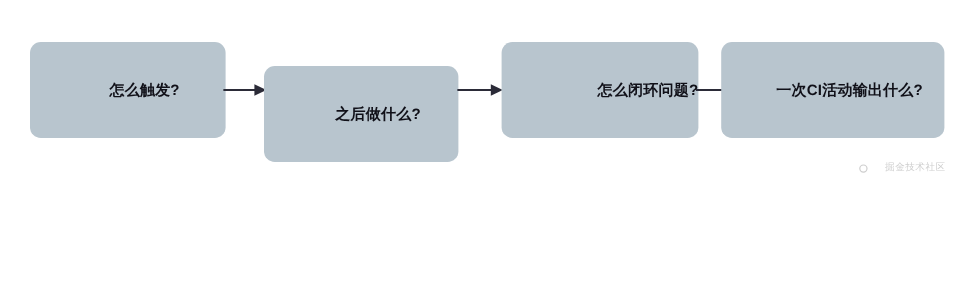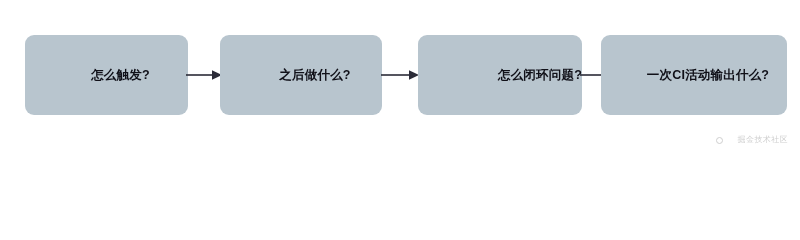--- a/index.html
+++ b/index.html
@@ -42,21 +42,21 @@
   .node-label {
     font-size: 12.5px;
     font-weight: bold;
     color: #101018;
     letter-spacing: 0.2px;
     line-height: 1.2;
     white-space: nowrap;
     -webkit-font-smoothing: antialiased;
   }
   .node-1 { left: 25px;  width: 163px; }
-  .node-2 { left: 220px; width: 162px; }
+  .node-2 { left: 220px; width: 162px; margin-top: 20px; }
   .node-3 { left: 418px; width: 164px; justify-content: flex-end; }
   .node-4 { left: 601px; width: 186px; }
 
   .connector {
     position: absolute;
     top: 68px;
     height: 14px;
     display: block;
   }
   .connector-1 { left: 186px; width: 36px; }

